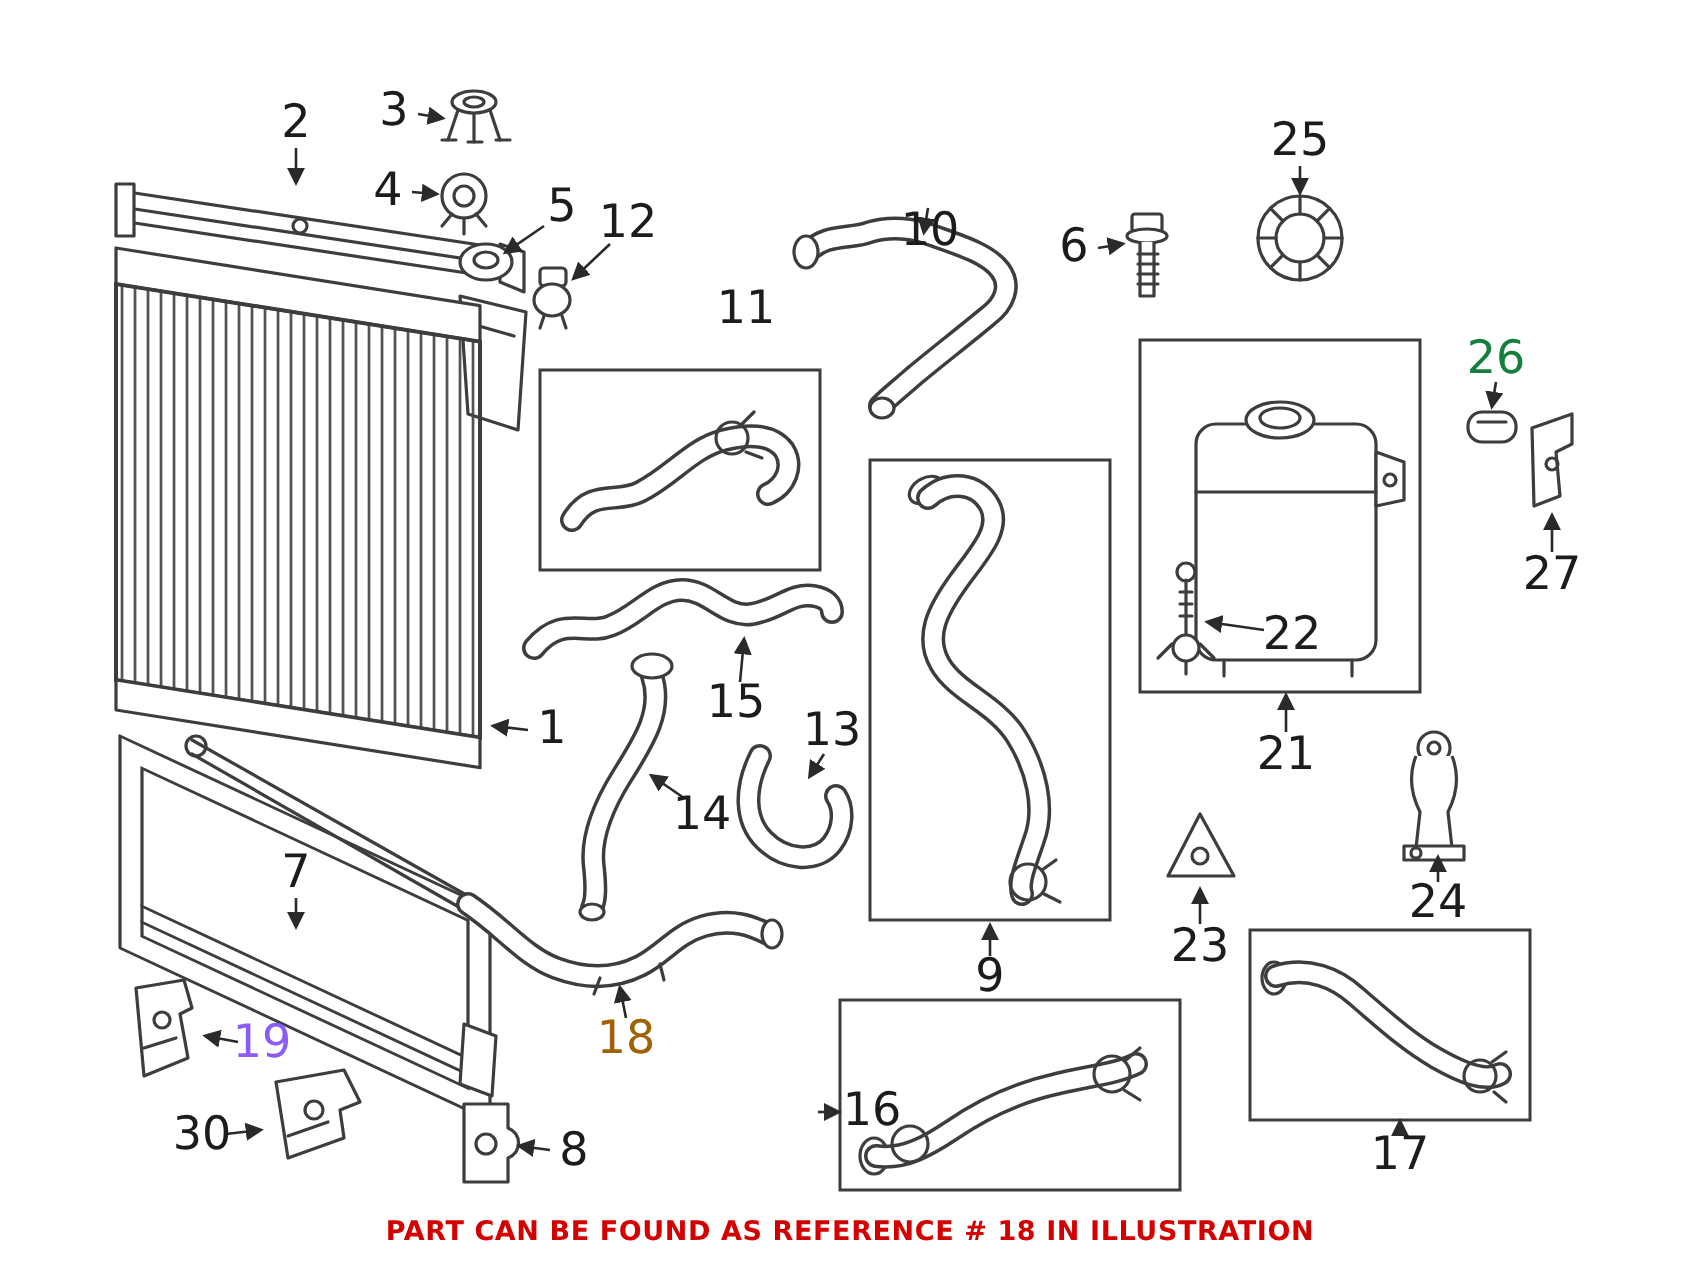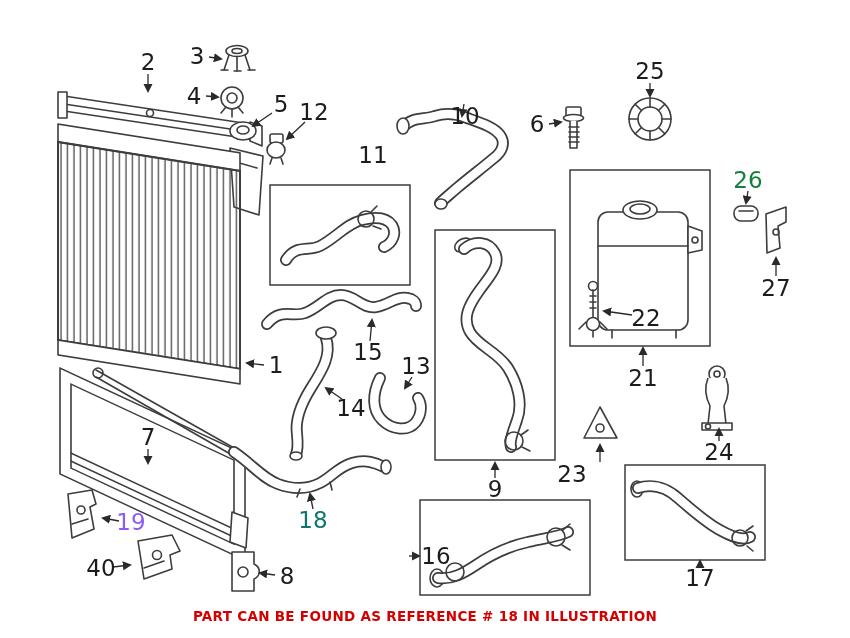--- a/index.html
+++ b/index.html
@@ -278,26 +278,26 @@
       <div class="callout" style="left: 287px; top: 576px; color: rgb(28, 28, 30);">8</div>
       <div class="callout" style="left: 495px; top: 489px; color: rgb(28, 28, 30);">9</div>
       <div class="callout" style="left: 465px; top: 92px; color: rgb(28, 28, 30); margin-top: 24px;">10</div>
       <div class="callout" style="left: 346px; top: 155px; color: rgb(28, 28, 30); margin-left: 27px;">11</div>
       <div class="callout" style="left: 314px; top: 112px; color: rgb(28, 28, 30);">12</div>
       <div class="callout" style="left: 416px; top: 366px; color: rgb(28, 28, 30);">13</div>
       <div class="callout" style="left: 351px; top: 408px; color: rgb(28, 28, 30);">14</div>
       <div class="callout" style="left: 368px; top: 352px; color: rgb(28, 28, 30);">15</div>
       <div class="callout" style="left: 396px; top: 556px; color: rgb(28, 28, 30); margin-left: 40px;">16</div>
       <div class="callout" style="left: 700px; top: 578px; color: rgb(28, 28, 30);">17</div>
-      <div class="callout" style="left: 313px; top: 520px; color: #0f766e; text-align: center;">18</div>
+      <div class="callout" style="left: 313px; top: 520px; color: #a16207; text-align: center;">18</div>
       <div class="callout" style="left: 131px; top: 522px; color: #8b5cf6;">19</div>
-      <div class="callout" style="left: 101px; top: 568px; color: rgb(28, 28, 30);">40</div>
+      <div class="callout" style="left: 101px; top: 568px; color: rgb(28, 28, 30);">30</div>
       <div class="callout" style="left: 643px; top: 378px; color: rgb(28, 28, 30);">21</div>
       <div class="callout" style="left: 646px; top: 318px; color: rgb(28, 28, 30);">22</div>
-      <div class="callout" style="left: 572px; top: 474px; color: rgb(28, 28, 30);">23</div>
+      <div class="callout" style="left: 600px; top: 474px; color: rgb(28, 28, 30);">23</div>
       <div class="callout" style="left: 719px; top: 452px; color: rgb(28, 28, 30);">24</div>
       <div class="callout" style="left: 650px; top: 71px; color: rgb(28, 28, 30);">25</div>
       <div class="callout" style="left: 748px; top: 180px; color: #15803d;">26</div>
       <div class="callout" style="left: 776px; top: 288px; color: rgb(28, 28, 30);">27</div>
     </div>
 
   <div class="footer-note" style="color: rgb(212, 0, 0);">PART CAN BE FOUND AS REFERENCE # 18 IN ILLUSTRATION</div>
 </div>
 
 </body></html>

